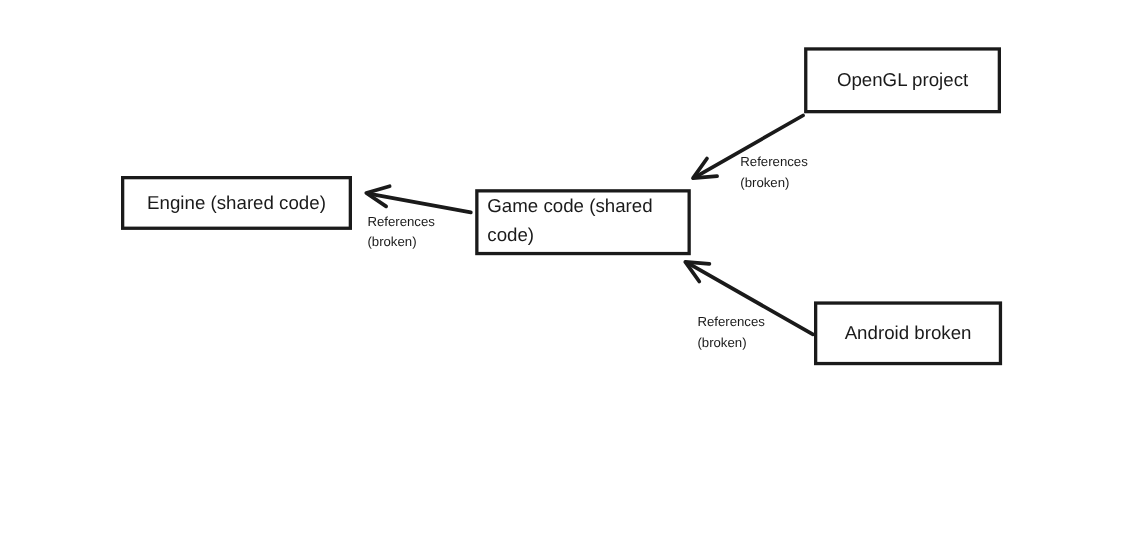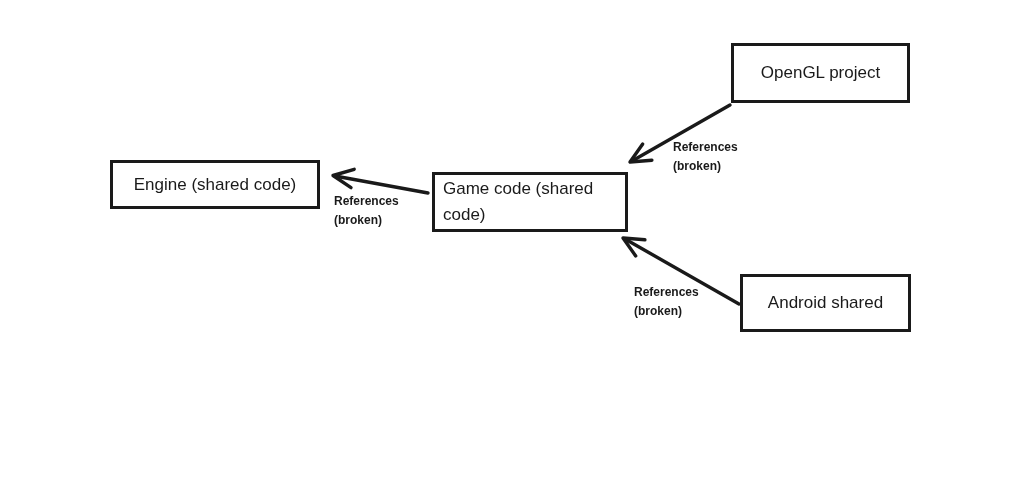--- a/index.html
+++ b/index.html
@@ -38,31 +38,31 @@
     display: flex;
     align-items: center;
     justify-content: center;
     text-align: center;
     line-height: 26px;
   }
   .node-engine  { left: 110px; top: 160px; width: 210px; height: 49px; }
   .node-game    {
     left: 432px; top: 172px; width: 196px; height: 60px;
     justify-content: flex-start;
-    align-items: center;
+    align-items: flex-end;
     text-align: left;
-    padding: 12px 8px;
+    padding: 2px 8px;
   }
   .node-opengl  { left: 731px; top: 43px;  width: 179px; height: 60px; }
   .node-android { left: 740px; top: 274px; width: 171px; height: 58px; }
 
   .edge-label {
     position: absolute;
     color: var(--ink);
-    font-weight: bold;
+    font-weight: normal;
     font-size: 12px;
     line-height: 19px;
     white-space: nowrap;
   }
   .edge-label-game-engine  { left: 334px; top: 192px; }
   .edge-label-opengl-game  { left: 673px; top: 138px; }
   .edge-label-android-game { left: 634px; top: 283px; }
 </style>
 </head>
 <body>
@@ -93,21 +93,21 @@
 
   <div class="node node-game">
     <span>Game code (shared code)</span>
   </div>
 
   <div class="node node-opengl">
     <span>OpenGL project</span>
   </div>
 
   <div class="node node-android">
-    <span>Android shared</span>
+    <span>Android broken</span>
   </div>
 
   <div class="edge-label edge-label-game-engine">
     <div>References</div>
     <div>(broken)</div>
   </div>
 
   <div class="edge-label edge-label-opengl-game">
     <div>References</div>
     <div>(broken)</div>

